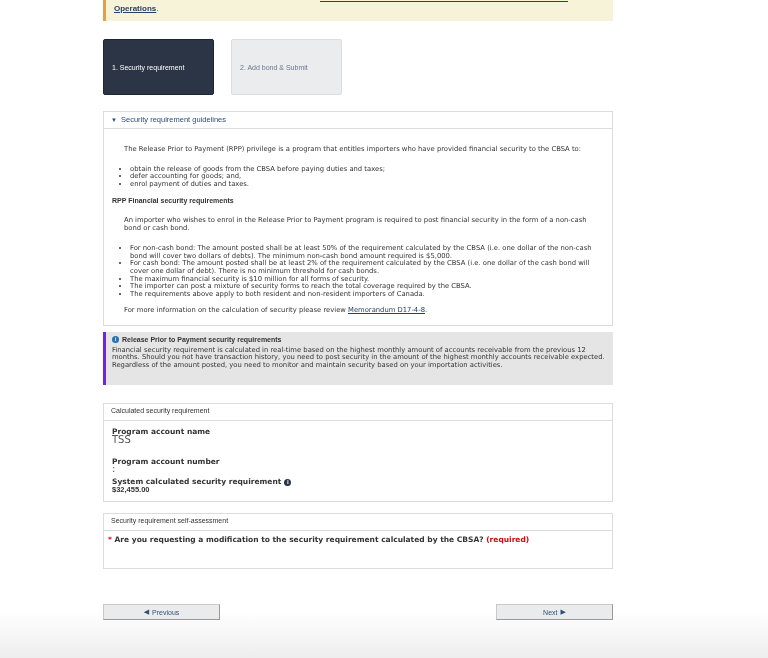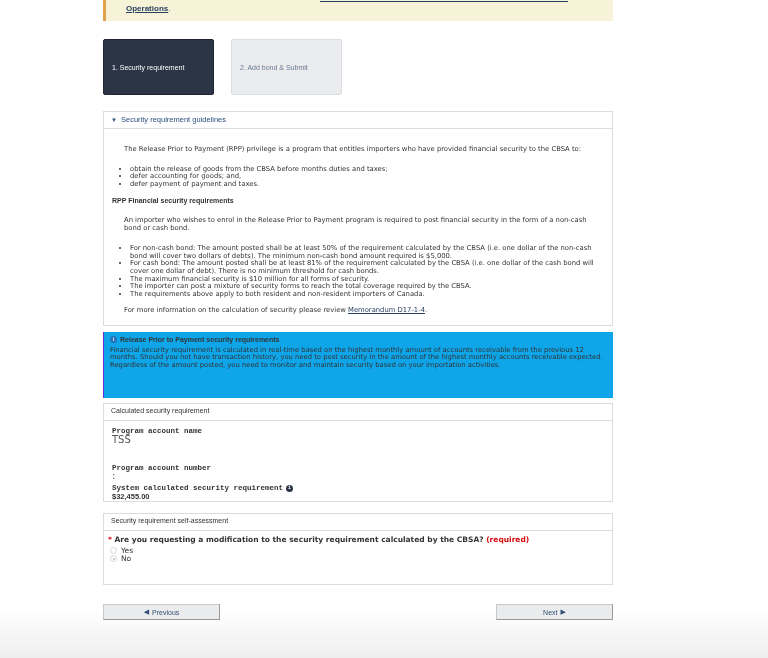--- a/index.html
+++ b/index.html
@@ -10,21 +10,21 @@
     color:#333;
   }
   .page-bottom-fade {
     position:absolute; left:0; right:0; bottom:0; height:48px;
     background:linear-gradient(to bottom, #ffffff 0%, #eeeeee 100%);
   }
 
   .warning-banner {
     position:absolute; left:103px; top:0; width:510px; height:21px;
     background:#f7f3d8; border-left:3px solid #e0a04c; box-sizing:border-box;
-    font-size:7px; padding:4px 0 0 20px;
+    font-size:7px; padding:4px 0 0 8px;
   }
   .warning-banner a { color:#284162; font-weight:bold; text-decoration:underline; font-family:"Liberation Sans", sans-serif; font-size:8px;}
   .warning-banner .prev-line {
     position:absolute; left:214px; top:-4px; width:248px; height:5px;
     border-bottom:1px solid #284162;
   }
 
   .steps { position:absolute; left:103px; top:39px; display:flex; gap:17px; }
   .step {
     width:111px; height:56px; box-sizing:border-box;
@@ -46,31 +46,31 @@
   .details-summary { color:#2b4f7e; font-size:7.5px; }
   .details-summary .tri { font-size:6px; margin-right:4px; }
   .panel-body { padding:5px 8px; font-size:6.8px; line-height:7.6px; color:#333; }
   .panel-body p { margin:12px; }
   .panel-body ul { margin:0; padding-left:18px; }
   .panel-body ul li { margin:0; }
   .sub-head { font-family:"Liberation Sans", sans-serif; font-weight:bold; font-size:7px; margin-top:9px; margin-bottom:3px; }
   a.link { color:#284162; text-decoration:underline; }
 
   .info-alert {
-    position:absolute; left:103px; top:332px; width:510px; height:66px; box-sizing:border-box;
-    background:#0ea5e9; border-left:1px solid #6d28d9; padding:4px 6px;
+    position:absolute; left:103px; top:332px; width:510px; height:53px; box-sizing:border-box;
+    background:#e5e5e5; border-left:3px solid #6d28d9; padding:4px 6px;
     font-size:6.8px; line-height:7.6px; color:#333;
   }
   .info-alert .title { font-family:"Liberation Sans", sans-serif; font-weight:bold; font-size:7px; margin-bottom:3px; display:flex; align-items:center; }
   .info-dot {
     display:inline-block; width:7px; height:7px; border-radius:50%; background:#2572b4;
     color:#fff; font-size:5px; line-height:7px; text-align:center; margin-right:3px; font-weight:bold;
   }
 
-  .field-label { font-weight:bold; font-size:7.5px; color:#333; margin-top:4px;font-family:Liberation Mono, monospace; }
+  .field-label { font-weight:bold; font-size:7.5px; color:#333; margin-top:4px; }
   .field-value { font-size:10px; color:#555; line-height:7px; }
   .field-value.strong { font-weight:bold; color:#333; font-family:"Liberation Sans", sans-serif; font-size:7.5px; }
   .sys-info {
     display:inline-block; width:7px; height:7px; border-radius:50%; background:#2b3546;
     color:#fff; font-size:5px; line-height:7px; text-align:center; margin-left:3px; vertical-align:middle;
   }
 
   .question { font-weight:bold; font-size:7.5px; color:#333; }
   .question .star { color:#d3080c; }
   .question .req { color:#d3080c; }
@@ -105,78 +105,68 @@
   <div class="step inactive">2. Add bond &amp; Submit</div>
 </div>
 
 <div class="panel" style="top:111px;height:215px;">
   <div class="panel-head details-summary">
     <span class="tri">▼</span><span>Security requirement guidelines</span>
   </div>
   <div class="panel-body">
     <p>The Release Prior to Payment (RPP) privilege is a program that entitles importers who have provided financial security to the CBSA to:</p>
     <ul style="margin-top:8px;">
-      <li>obtain the release of goods from the CBSA before months duties and taxes;</li>
+      <li>obtain the release of goods from the CBSA before paying duties and taxes;</li>
       <li>defer accounting for goods; and,</li>
-      <li>defer payment of payment and taxes.</li>
+      <li>enrol payment of duties and taxes.</li>
     </ul>
     <div class="sub-head">RPP Financial security requirements</div>
     <p>An importer who wishes to enrol in the Release Prior to Payment program is required to post financial security in the form of a non-cash bond or cash bond.</p>
     <ul style="margin-top:13px;">
       <li>For non-cash bond: The amount posted shall be at least 50% of the requirement calculated by the CBSA (i.e. one dollar of the non-cash bond will cover two dollars of debts). The minimum non-cash bond amount required is $5,000.</li>
-      <li>For cash bond: The amount posted shall be at least 81% of the requirement calculated by the CBSA (i.e. one dollar of the cash bond will cover one dollar of debt). There is no minimum threshold for cash bonds.</li>
+      <li>For cash bond: The amount posted shall be at least 2% of the requirement calculated by the CBSA (i.e. one dollar of the cash bond will cover one dollar of debt). There is no minimum threshold for cash bonds.</li>
       <li>The maximum financial security is $10 million for all forms of security.</li>
       <li>The importer can post a mixture of security forms to reach the total coverage required by the CBSA.</li>
       <li>The requirements above apply to both resident and non-resident importers of Canada.</li>
     </ul>
     <p style="margin-top:9px;">
-      <span>For more information on the calculation of security please review </span><a href="#" class="link">Memorandum D17-1-4</a><span>.</span>
+      <span>For more information on the calculation of security please review </span><a href="#" class="link">Memorandum D17-4-8</a><span>.</span>
     </p>
   </div>
 </div>
 
 <div class="info-alert">
   <div class="title">
     <span class="info-dot">i</span>
       <span>Release Prior to Payment security requirements</span>
   </div>
   <div>Financial security requirement is calculated in real-time based on the highest monthly amount of accounts receivable from the previous 12 months. Should you not have transaction history, you need to post security in the amount of the highest monthly accounts receivable expected. Regardless of the amount posted, you need to monitor and maintain security based on your importation activities.</div>
 </div>
 
 <div class="panel" style="top:403px;height:99px;">
   <div class="panel-head">Calculated security requirement</div>
   <div class="panel-body" style="padding-top:3px;">
     <div class="field-label">Program account name</div>
     <div class="field-value">TSS</div>
-    <div class="field-label" style="margin-top:22px;">Program account number</div>
+    <div class="field-label" style="margin-top:15px;">Program account number</div>
     <div class="field-value">:</div>
     <div class="field-label" style="margin-top:6px;">
       <span>System calculated security requirement</span><span class="sys-info">i</span>
     </div>
     <div class="field-value strong">$32,455.00</div>
   </div>
 </div>
 
-<div class="panel" style="top:513px;height:72px;">
+<div class="panel" style="top:513px;height:56px;">
   <div class="panel-head">Security requirement self-assessment</div>
   <div class="panel-body" style="padding:5px 4px;">
     <div class="question">
       <span class="star">*</span>
       <span>Are you requesting a modification to the security requirement calculated by the CBSA?</span>
       <span class="req">(required)</span>
-    </div>
-    <div style="margin-top:3px;">
-      <label class="radio-row">
-        <span class="radio"></span>
-          <span>Yes</span>
-      </label>
-      <label class="radio-row">
-        <span class="radio checked"></span>
-          <span>No</span>
-      </label>
     </div>
   </div>
 </div>
 
 <div class="nav-btn" style="left:103px;">
   <span>◀</span>
     <span>Previous</span>
 </div>
 <div class="nav-btn" style="left:496px;">
   <span>Next</span>

